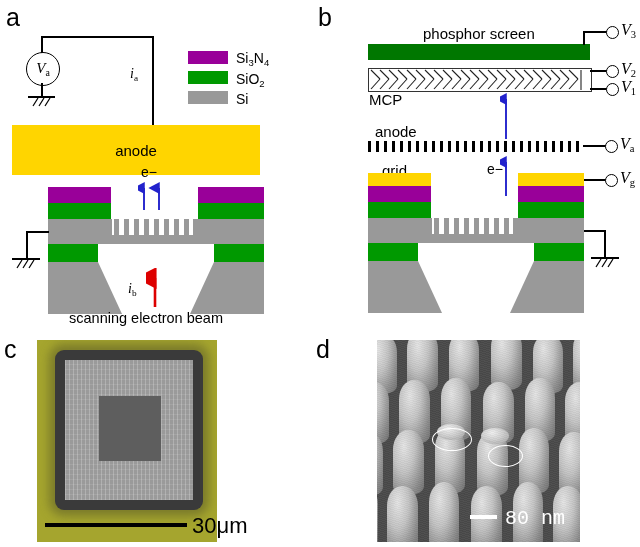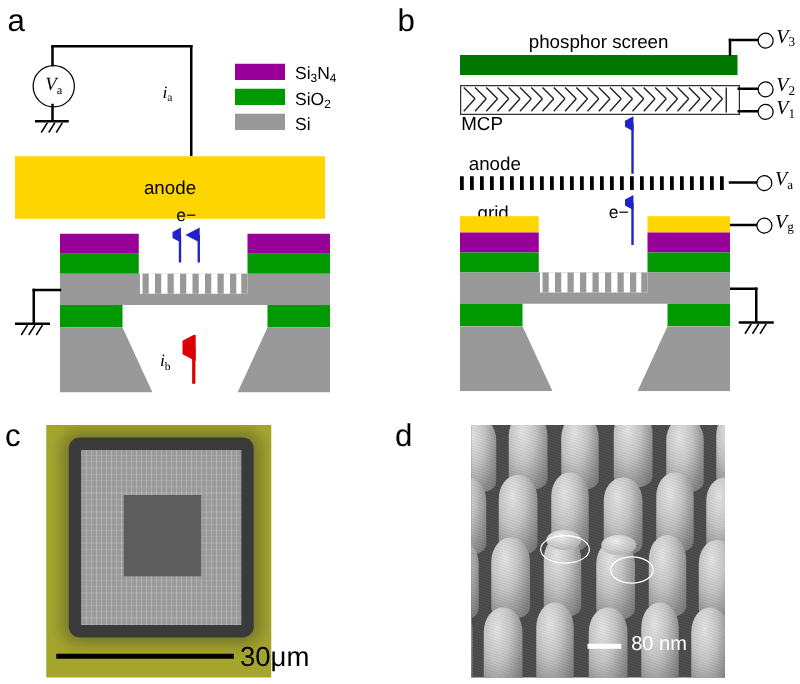--- a/index.html
+++ b/index.html
@@ -140,21 +140,21 @@
     border:1.7px solid #ffffff;
     border-radius:50%;
     background:transparent;
   }
   .sem-noise {
     position:absolute; left:0; top:0; right:0; bottom:0;
     background:
       repeating-linear-gradient(17deg, rgba(255,255,255,0.035) 0 1px, rgba(0,0,0,0.035) 1px 2px);
     pointer-events:none;
   }
-  .d-label { position:absolute; color:#fff; font-size:16px; white-space:nowrap; }
+  .d-label { position:absolute; color:#fff; font-size:20px; white-space:nowrap;font-family:Liberation Mono, monospace; }
 </style>
 </head>
 <body>
 
 <div class="fig">
 
   <div class="panel-letter" style="left:6px; top:5px;">a</div>
 
   <div class="vsrc" style="left:26px; top:52px; width:32px; height:32px;">
     <span><span class="ital">V</span><span class="subser">a</span></span>
@@ -237,20 +237,21 @@
     <defs>
       <marker id="ah-red" markerWidth="9" markerHeight="9" refX="4.2" refY="7.4" orient="auto">
         <path d="M0,8 L4.2,0 L8.4,8 z" fill="#DD0000"></path>
       </marker>
     </defs>
     <line x1="9" y1="39" x2="9" y2="10" stroke="#DD0000" stroke-width="2.6" marker-end="url(#ah-red)"></line>
   </svg>
   <div class="lbl" style="left:128px; top:281px;">
     <span class="ital">i</span><span class="subser">b</span>
   </div>
+  <div class="lbl" style="left:69px; top:311px; font-size:14.5px;">scanning electron beam</div>
 
   <div class="panel-letter" style="left:318px; top:5px;">b</div>
 
   <div class="lbl" style="left:423px; top:26px; font-size:15px;">phosphor screen</div>
   <div class="phosphor" style="left:368px; top:44px; width:222px; height:16px;"></div>
 
   <div class="wire" style="left:583px; top:31px; width:1.7px; height:14px;"></div>
   <div class="wire" style="left:583px; top:31px; width:25px; height:1.7px;"></div>
   <div class="term-circle" style="left:606px; top:26px; width:11px; height:11px;"></div>
   <div class="lbl" style="left:621px; top:22px; font-size:16px;">

